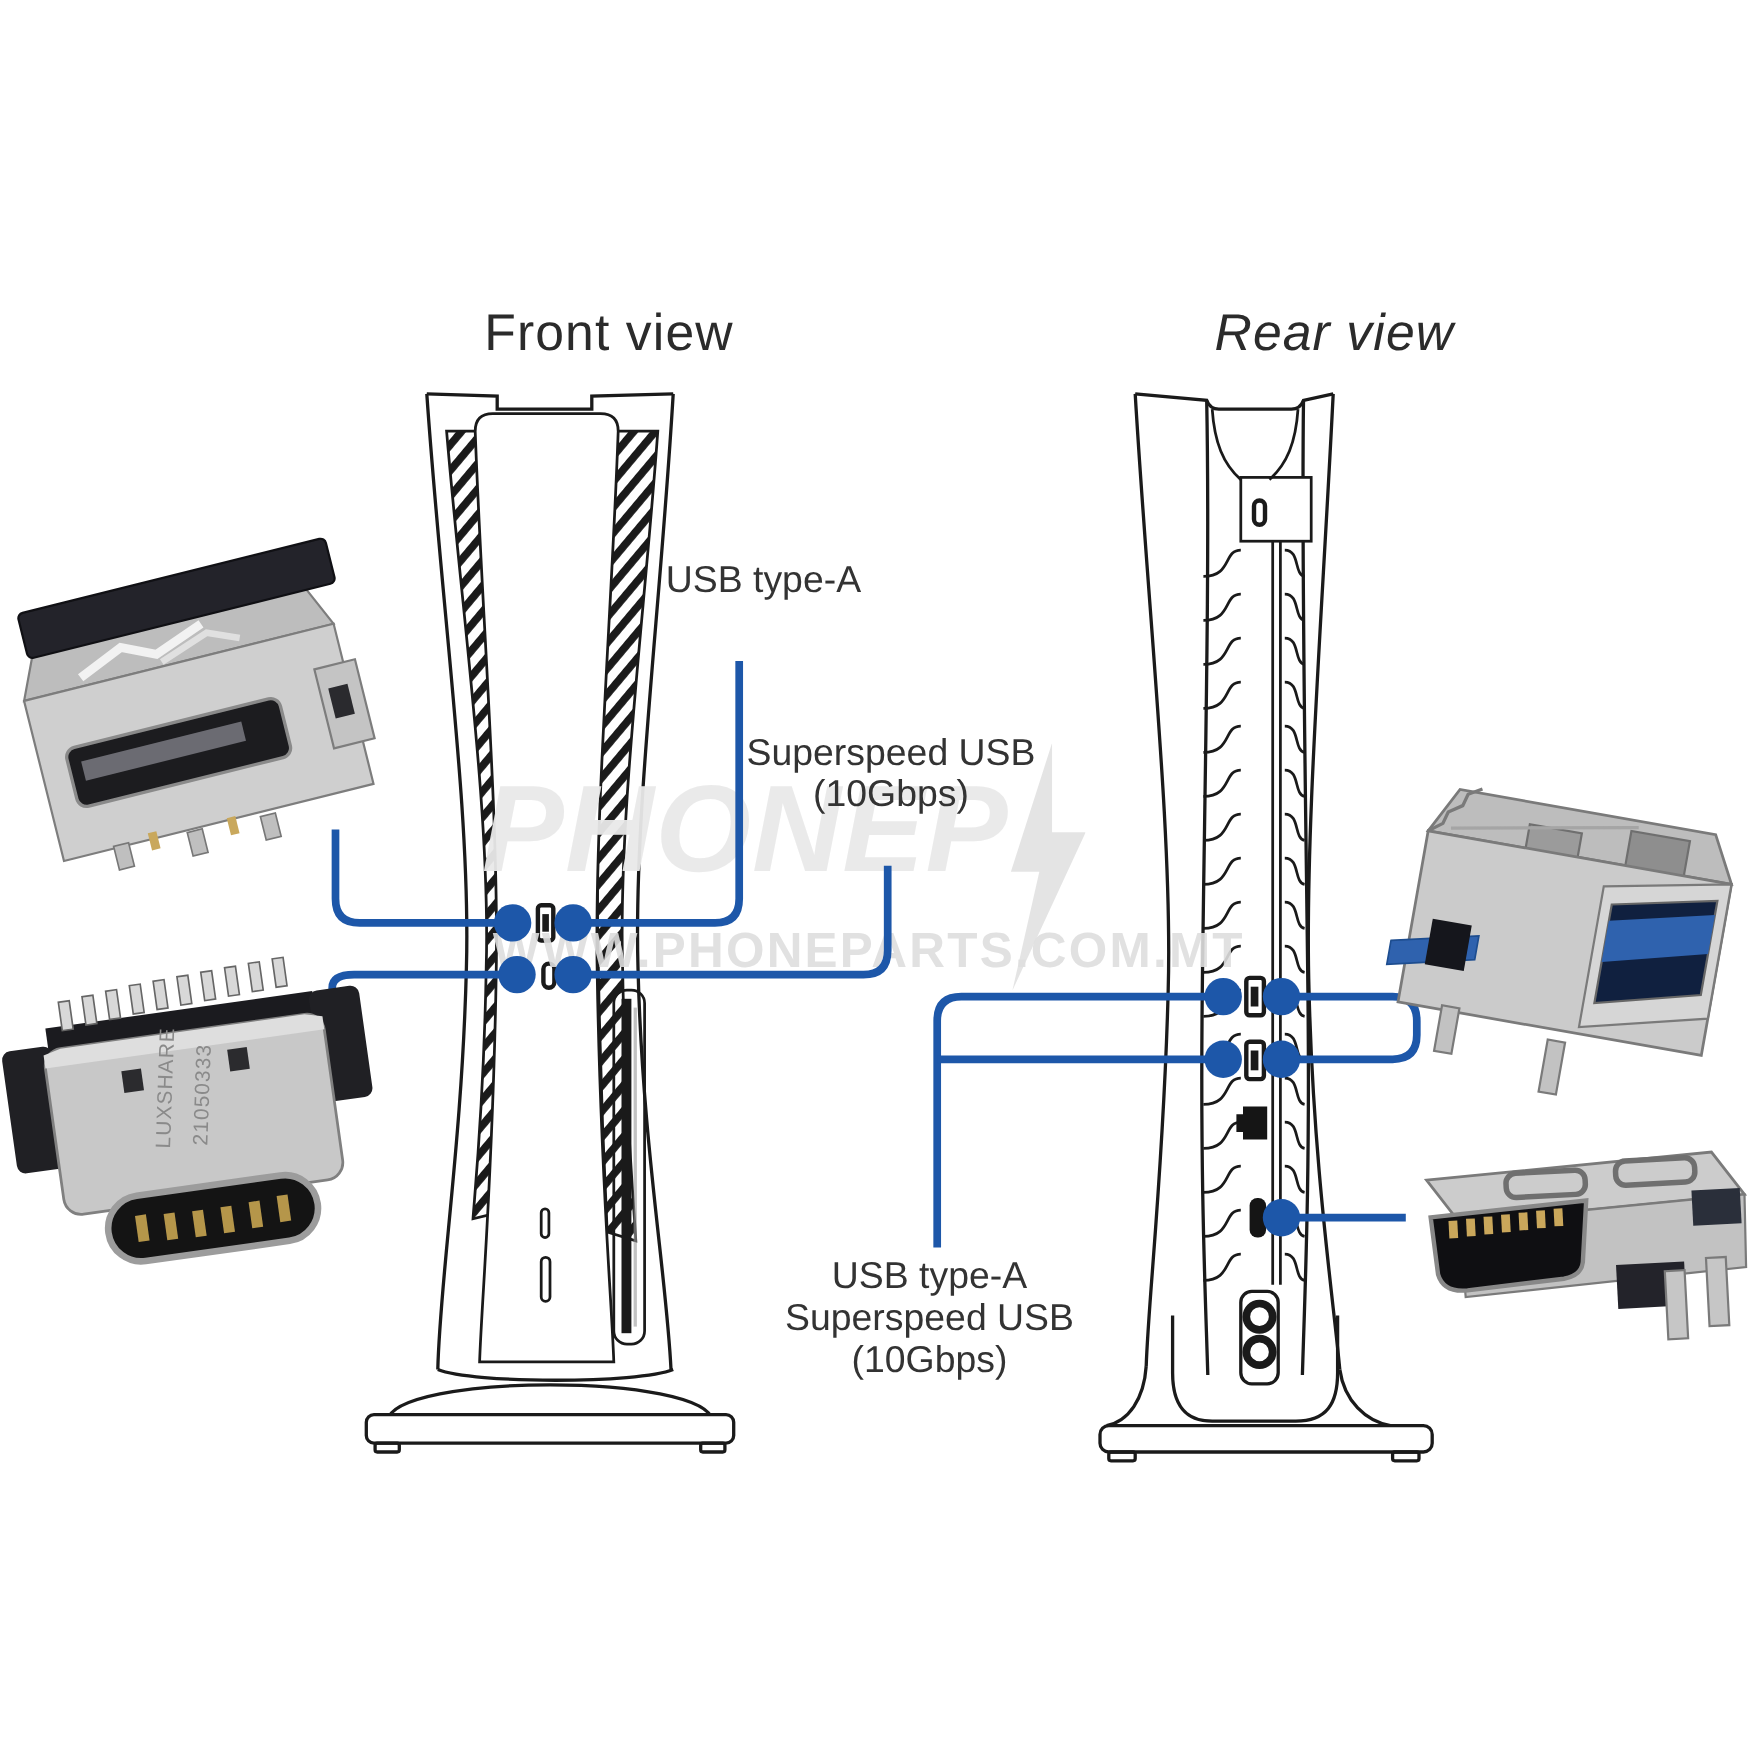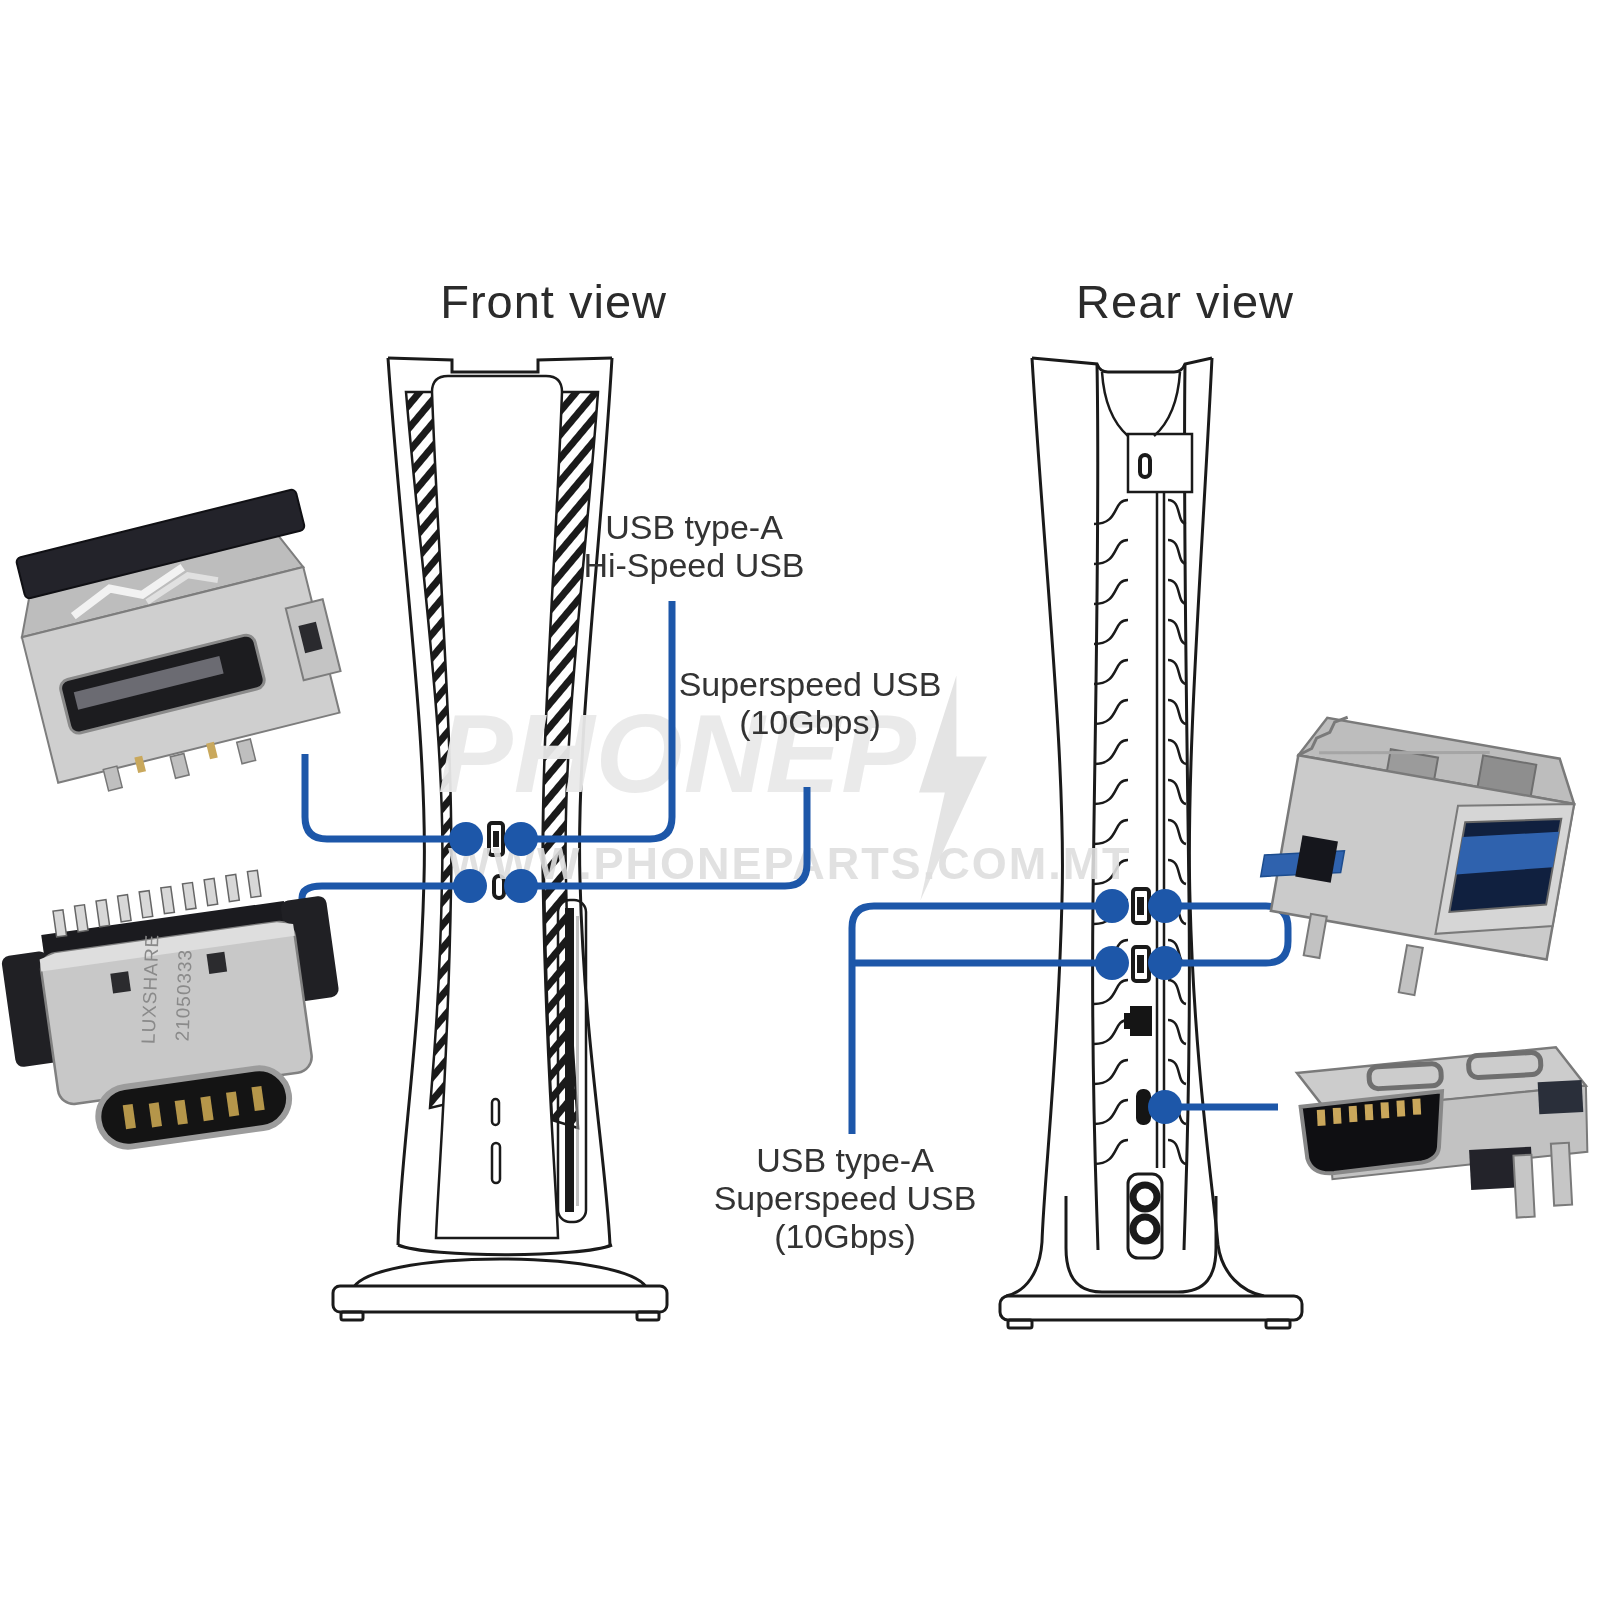--- a/index.html
+++ b/index.html
@@ -252,25 +252,24 @@
           <rect x="1398" y="1099" width="8" height="16"></rect>
         <rect x="1414" y="1098" width="8" height="16"></rect>
       </g>
       <rect x="1468" y="1152" width="62" height="40" fill="#23232a"></rect>
       <rect x="1512" y="1160" width="18" height="62" fill="#c6c6c6" stroke="#7a7a7a" stroke-width="2"></rect>
       <rect x="1550" y="1150" width="18" height="62" fill="#c6c6c6" stroke="#7a7a7a" stroke-width="2"></rect>
     </g>
   </svg>
 
   <div class="view-title" style="left:307px;top:274px;">Front view</div>
-  <div class="view-title" style="left:934px;top:274px;">Rear view</div>
+  <div class="view-title" style="left:962px;top:274px;font-style:italic;">Rear view</div>
 
   <div class="port-label" style="left:514px;top:508px;">
     <div>USB type-A</div>
-    <div>Hi-Speed USB</div>
   </div>
 
   <div class="port-label" style="left:630px;top:665px;">
     <div>Superspeed USB</div>
     <div>(10Gbps)</div>
   </div>
 
   <div class="port-label" style="left:665px;top:1141px;">
     <div>USB type-A</div>
     <div>Superspeed USB</div>

